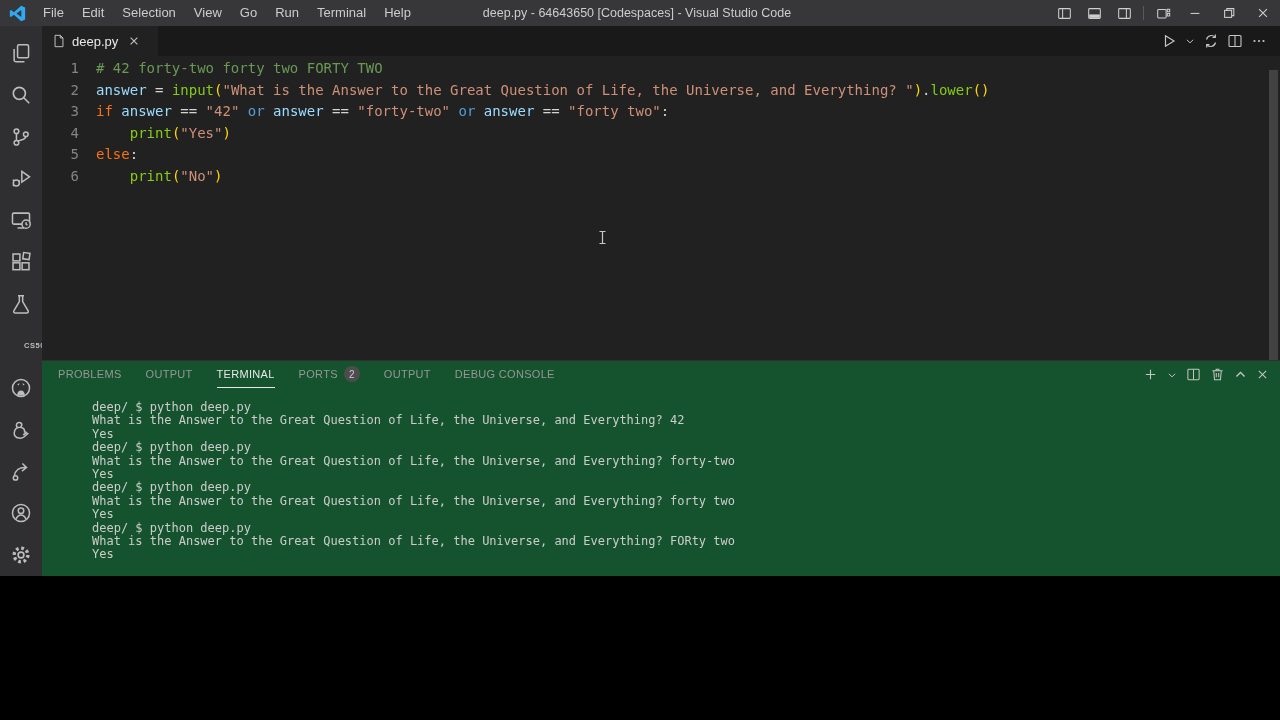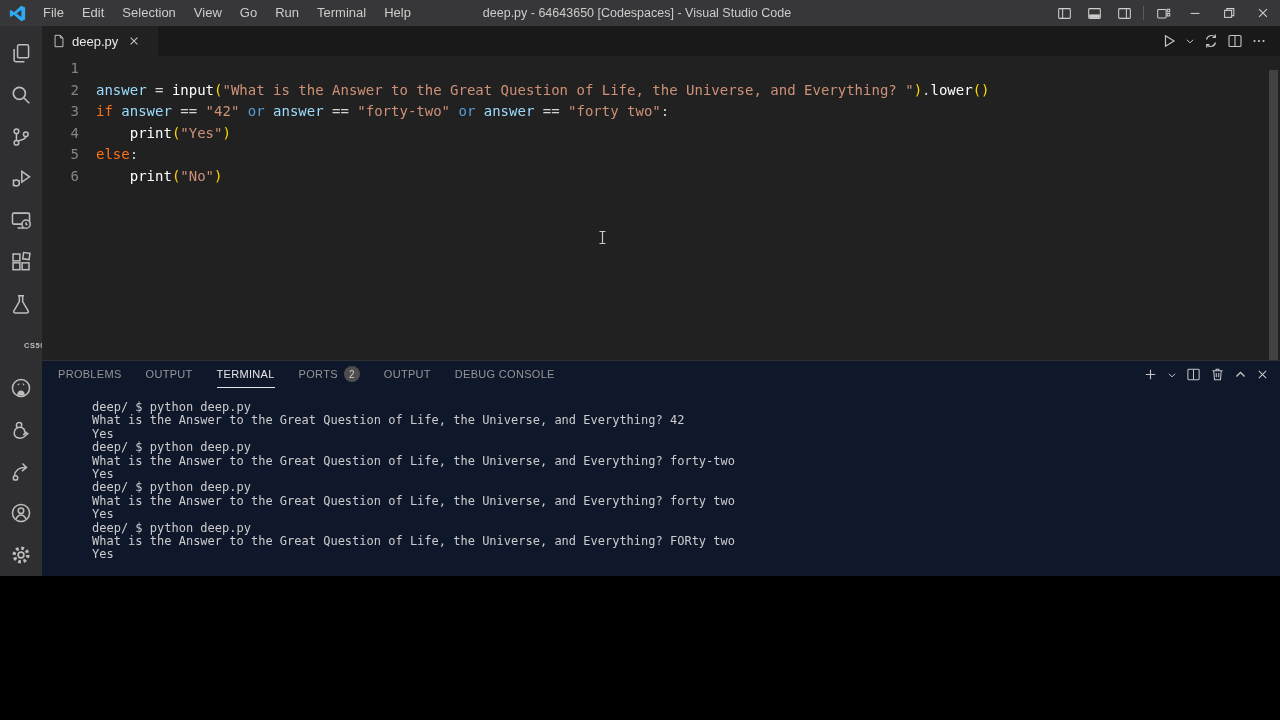--- a/index.html
+++ b/index.html
@@ -33,27 +33,27 @@
   .tab .close { color:#c5c5c5; display:flex; margin-left:4px; }
   .editor-actions { margin-left:auto; display:flex; align-items:center; gap:2px; padding-right:10px; color:#c5c5c5; }
   .ea-btn { display:flex; align-items:center; justify-content:center; padding:3px; }
 
   
   .editor { flex:1 1 auto; background:#212121; position:relative; overflow:hidden; font-family:"DejaVu Sans Mono","Liberation Mono",monospace; font-size:14px; padding-top:2px; }
   .code-line { display:flex; line-height:21.5px; white-space:pre; }
   .ln { width:46px; text-align:right; padding-right:9px; color:#858585; flex:0 0 auto; }
   .code { padding-left:8px; }
   .tk-cm { color:#6a9955; } .tk-st { color:#ce9178; } .tk-kw { color:#f97316;margin-top:21px; }
-  .tk-blue { color:#569cd6; } .tk-var { color:#9cdcfe; } .tk-fn { color:#ffffff; }
+  .tk-blue { color:#569cd6; } .tk-var { color:#9cdcfe; } .tk-fn { color:#84cc16; }
   .tk-pl { color:#d4d4d4; } .tk-br { color:#ffd700; }
   .ed-scrollbar { position:absolute; right:2px; top:14px; width:9px; height:320px; background:rgba(121,121,121,.38); }
   .ibeam { position:absolute; left:556px; top:174px; color:#c8c8c8; }
 
   
-  .panel { height:216px; background:#0f172a; border-top:1px solid #303030; display:flex; flex-direction:column; flex:0 0 auto; }
+  .panel { height:216px; background:#14532d; border-top:1px solid #303030; display:flex; flex-direction:column; flex:0 0 auto; }
   .panel-header { height:27px; display:flex; align-items:stretch; padding:0 8px 0 16px; flex:0 0 auto; }
   .panel-tabs { display:flex; gap:24px; }
   .panel-tab { display:flex; align-items:center; gap:6px; font-size:11px; letter-spacing:.3px; color:#969696; border-bottom:1px solid transparent; cursor:default; }
   .panel-tab.active { color:#e7e7e7; border-bottom-color:#e7e7e7; }
   .pt-badge { background:#4d4d4d; color:#cccccc; width:16px; height:16px; border-radius:50%; font-size:10px; display:flex; align-items:center; justify-content:center; letter-spacing:0; }
   .panel-actions { margin-left:auto; display:flex; align-items:center; gap:3px; color:#c5c5c5; }
   .pa-btn { display:flex; align-items:center; justify-content:center; padding:3px; }
   .terminal { flex:1 1 auto; padding:13px 0 0 50px; font-family:"DejaVu Sans Mono","Liberation Mono",monospace; font-size:12px; color:#cccccc; overflow:hidden; }
   .term-line { line-height:13.4px; white-space:pre; }
   .term-cursor { display:inline-block; width:7px; height:12px; background:#c6c6c6; vertical-align:-2px; }
@@ -259,21 +259,21 @@
                 <circle cx="3.5" cy="8" r="1.1"></circle>
                 <circle cx="8" cy="8" r="1.1"></circle>
                 <circle cx="12.5" cy="8" r="1.1"></circle>
               </svg>
           </span>
         </div>
       </div>
 
       <div class="editor">
         <div id="code-lines">
-            <div class="code-line"><span class="ln">1</span></div>
+            <div class="code-line"><span class="ln">1</span><span class="code"><span class="tk-cm"># 42 forty-two forty two FORTY TWO</span></span></div>
             <div class="code-line"><span class="ln">2</span><span class="code"><span class="tk-var">answer</span><span class="tk-pl"> = </span><span class="tk-fn">input</span><span class="tk-br">(</span><span class="tk-st">"What is the Answer to the Great Question of Life, the Universe, and Everything? "</span><span class="tk-br">)</span><span class="tk-pl">.</span><span class="tk-fn">lower</span><span class="tk-br">()</span></span></div>
             <div class="code-line"><span class="ln">3</span><span class="code"><span class="tk-kw">if</span><span class="tk-pl"> </span><span class="tk-var">answer</span><span class="tk-pl"> == </span><span class="tk-st">"42"</span><span class="tk-blue"> or </span><span class="tk-var">answer</span><span class="tk-pl"> == </span><span class="tk-st">"forty-two"</span><span class="tk-blue"> or </span><span class="tk-var">answer</span><span class="tk-pl"> == </span><span class="tk-st">"forty two"</span><span class="tk-pl">:</span></span></div>
             <div class="code-line"><span class="ln">4</span><span class="code"><span class="tk-pl">    </span><span class="tk-fn">print</span><span class="tk-br">(</span><span class="tk-st">"Yes"</span><span class="tk-br">)</span></span></div>
             <div class="code-line"><span class="ln">5</span><span class="code"><span class="tk-kw">else</span><span class="tk-pl">:</span></span></div>
             <div class="code-line"><span class="ln">6</span><span class="code"><span class="tk-pl">    </span><span class="tk-fn">print</span><span class="tk-br">(</span><span class="tk-st">"No"</span><span class="tk-br">)</span></span></div>
           </div>
         <div class="ed-scrollbar"></div>
         <span class="ibeam">
           <svg width="9" height="15" viewBox="0 0 9 15" stroke="currentColor" fill="none" stroke-width="1.2">
               <path d="M1.5 1.5h6M4.5 1.5v12M1.5 13.5h6"></path>

